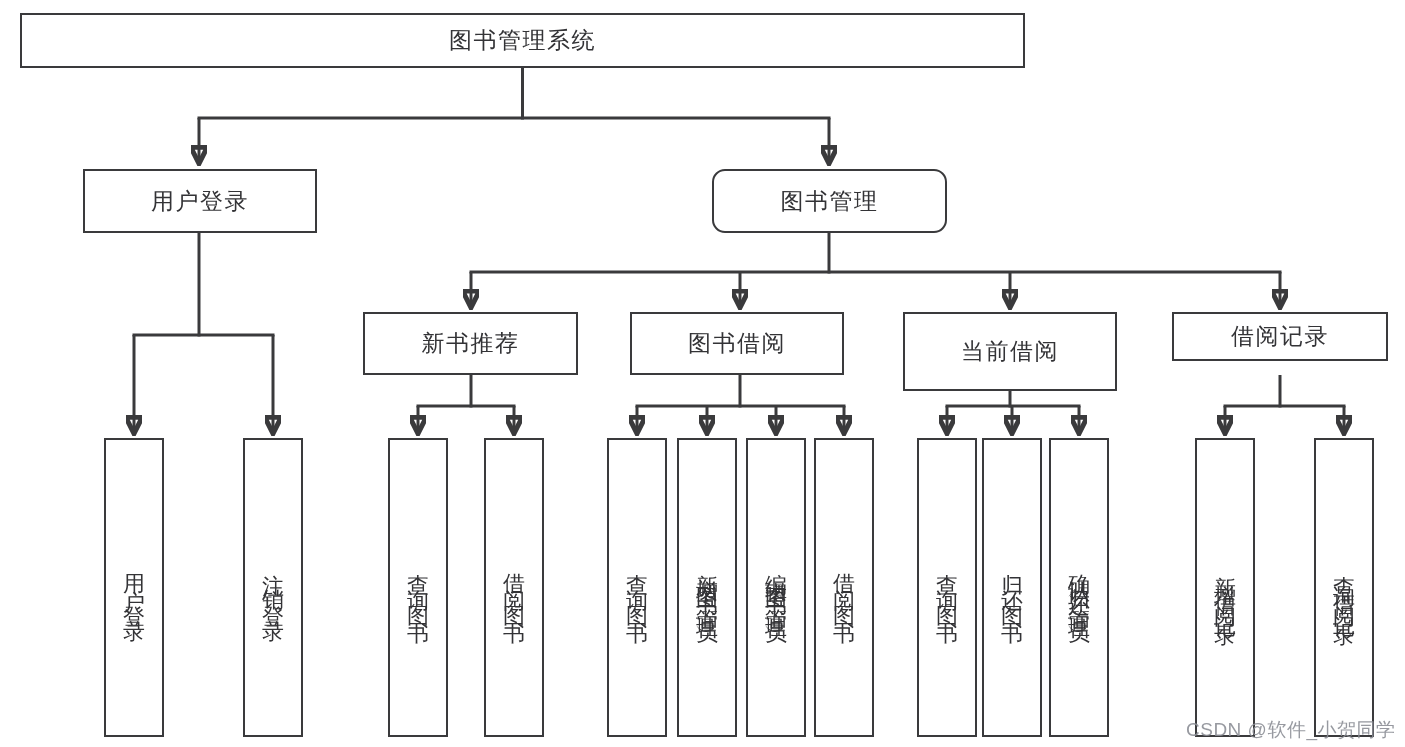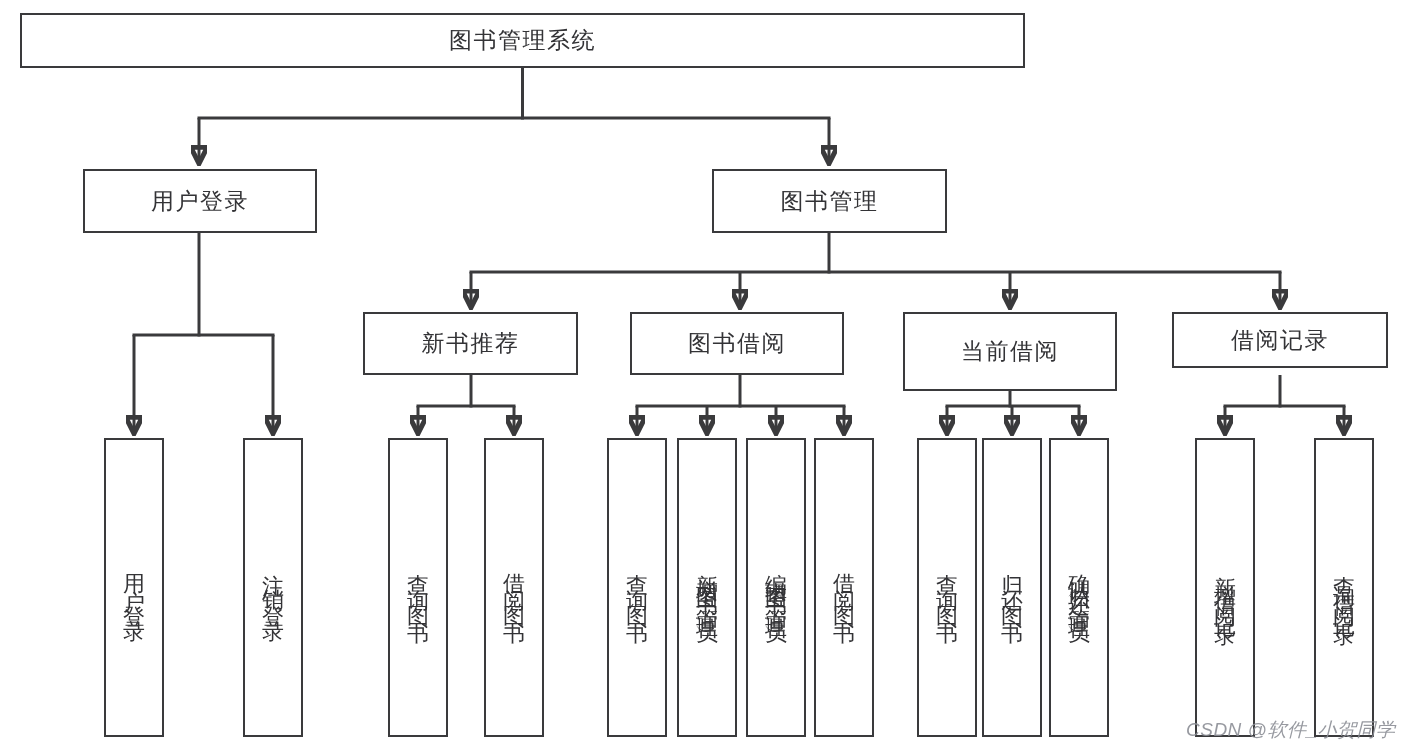--- a/index.html
+++ b/index.html
@@ -50,25 +50,25 @@
     line-height: 1;
     white-space: nowrap;
   }
   .ls-4 span { letter-spacing: 16px; }
   .ls-6 span { letter-spacing: 10px; }
   .ls-9 span { letter-spacing: 7px; }
 
   
   #root-box  { left: 20px;  top: 13px;  width: 1005px; height: 55px; }
   #n-l2-0    { left: 83px;  top: 169px; width: 234px;  height: 64px; }
-  #n-l2-1    { left: 712px; top: 169px; width: 235px;  height: 64px; }
+  #n-l2-1    { left: 712px; top: 169px; width: 235px;  height: 64px; border-radius: 13px; }
   #n-l3-0    { left: 363px;  top: 312px; width: 215px; height: 63px; }
   #n-l3-1    { left: 630px;  top: 312px; width: 214px; height: 63px; }
   #n-l3-2    { left: 903px;  top: 312px; width: 214px; height: 79px; }
-  #n-l3-3    { left: 1172px; top: 312px; width: 216px; height: 56px; }
+  #n-l3-3    { left: 1172px; top: 312px; width: 216px; height: 49px; }
   .leaf      { top: 438px; width: 60px; height: 299px; }
   #n-leaf-0  { left: 104px; }
   #n-leaf-1  { left: 243px; }
   #n-leaf-2  { left: 388px; }
   #n-leaf-3  { left: 484px; }
   #n-leaf-4  { left: 607px; }
   #n-leaf-5  { left: 677px; }
   #n-leaf-6  { left: 746px; }
   #n-leaf-7  { left: 814px; }
   #n-leaf-8  { left: 917px; }
@@ -79,21 +79,20 @@
 
   .watermark {
     position: absolute;
     left: 1186px;
     top: 717px;
     z-index: 3;
     font-size: 19px;
     letter-spacing: 0.5px;
     color: rgba(140, 142, 150, 0.9);
     white-space: nowrap;
-    font-style: italic;
   }
 </style>
 </head>
 <body>
 
 <div class="stage">
 
   <svg class="wires" width="1405" height="747" viewBox="0 0 1405 747" aria-hidden="true">
     <defs>
       <marker id="arrow" viewBox="0 0 10 10" refX="9" refY="5" markerWidth="7" markerHeight="5.5" orient="auto">

